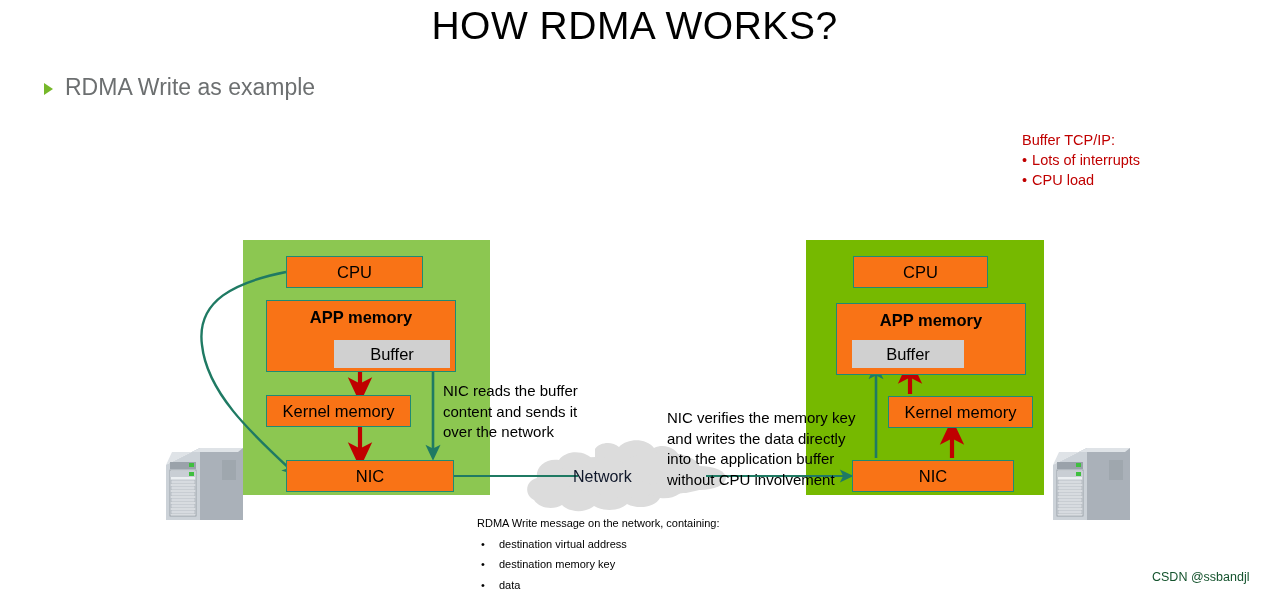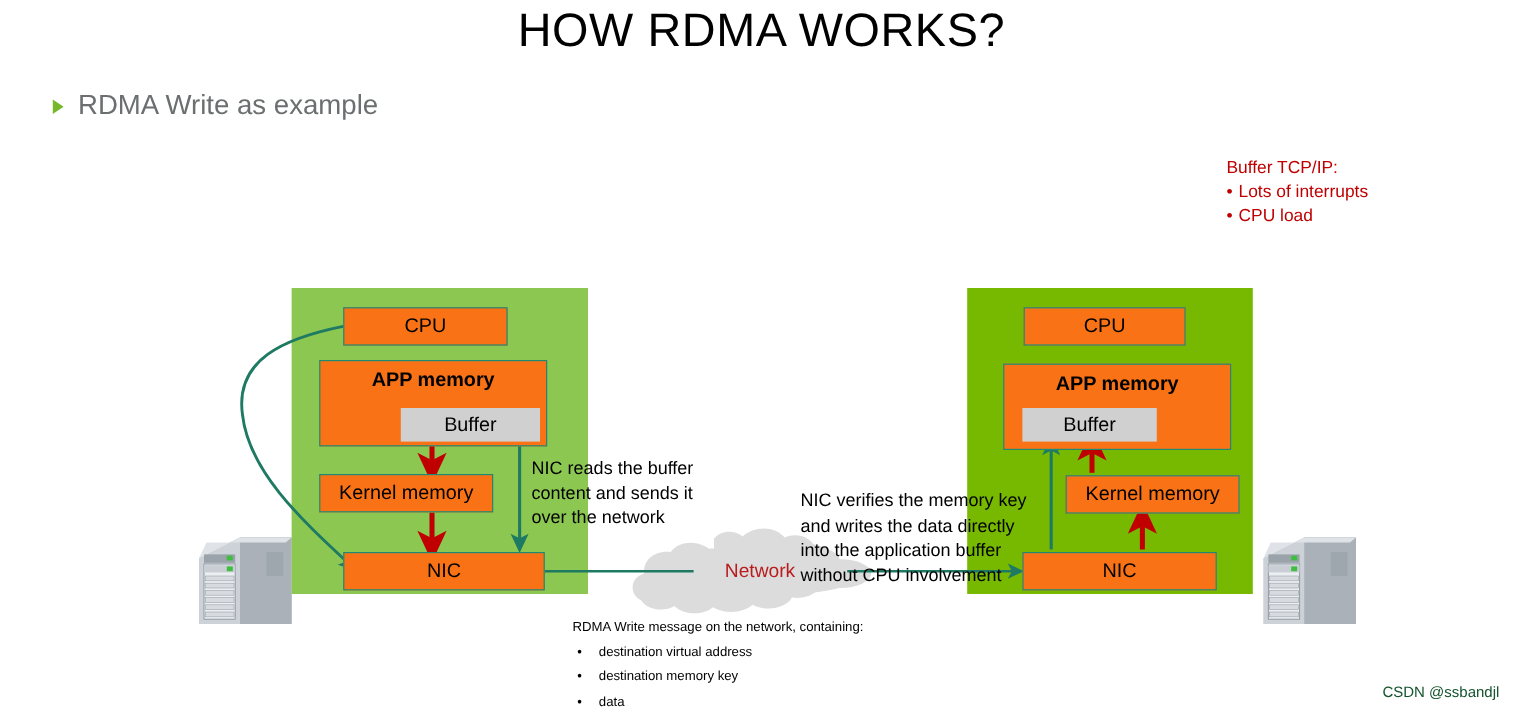--- a/index.html
+++ b/index.html
@@ -78,21 +78,21 @@
   .annot{font-size:15px;color:#000000;line-height:20.5px;white-space:nowrap;}
   #annot-left{left:5px;top:258px;}
   #annot-mid-left{left:443px;top:381px;}
   #annot-mid-right{left:667px;top:375px;margin-top:33px;}
   #annot-bottom{left:477px;top:513px;font-size:11px;line-height:20.5px;}
   #annot-bottom .ab-head{display:block;}
   #annot-bottom .ab-item{display:block;padding-left:22px;position:relative;}
   #annot-bottom .ab-item::before{content:"\2022";position:absolute;left:4px;}
 
   
-  #network-label{left:604px;top:468px;font-size:16px;color:#b91c1c;white-space:nowrap;}
+  #network-label{left:573px;top:468px;font-size:16px;color:#0f172a;white-space:nowrap;}
 
   
   #watermark{left:1152px;top:570px;font-size:12.5px;color:#14532d;white-space:nowrap;}
 
   svg{display:block;}
   #vec{position:absolute;left:0;top:0;width:1269px;height:596px;pointer-events:none;}
   #vec-under{position:absolute;left:0;top:0;width:1269px;height:596px;pointer-events:none;}
 </style>
 </head>
 <body>

